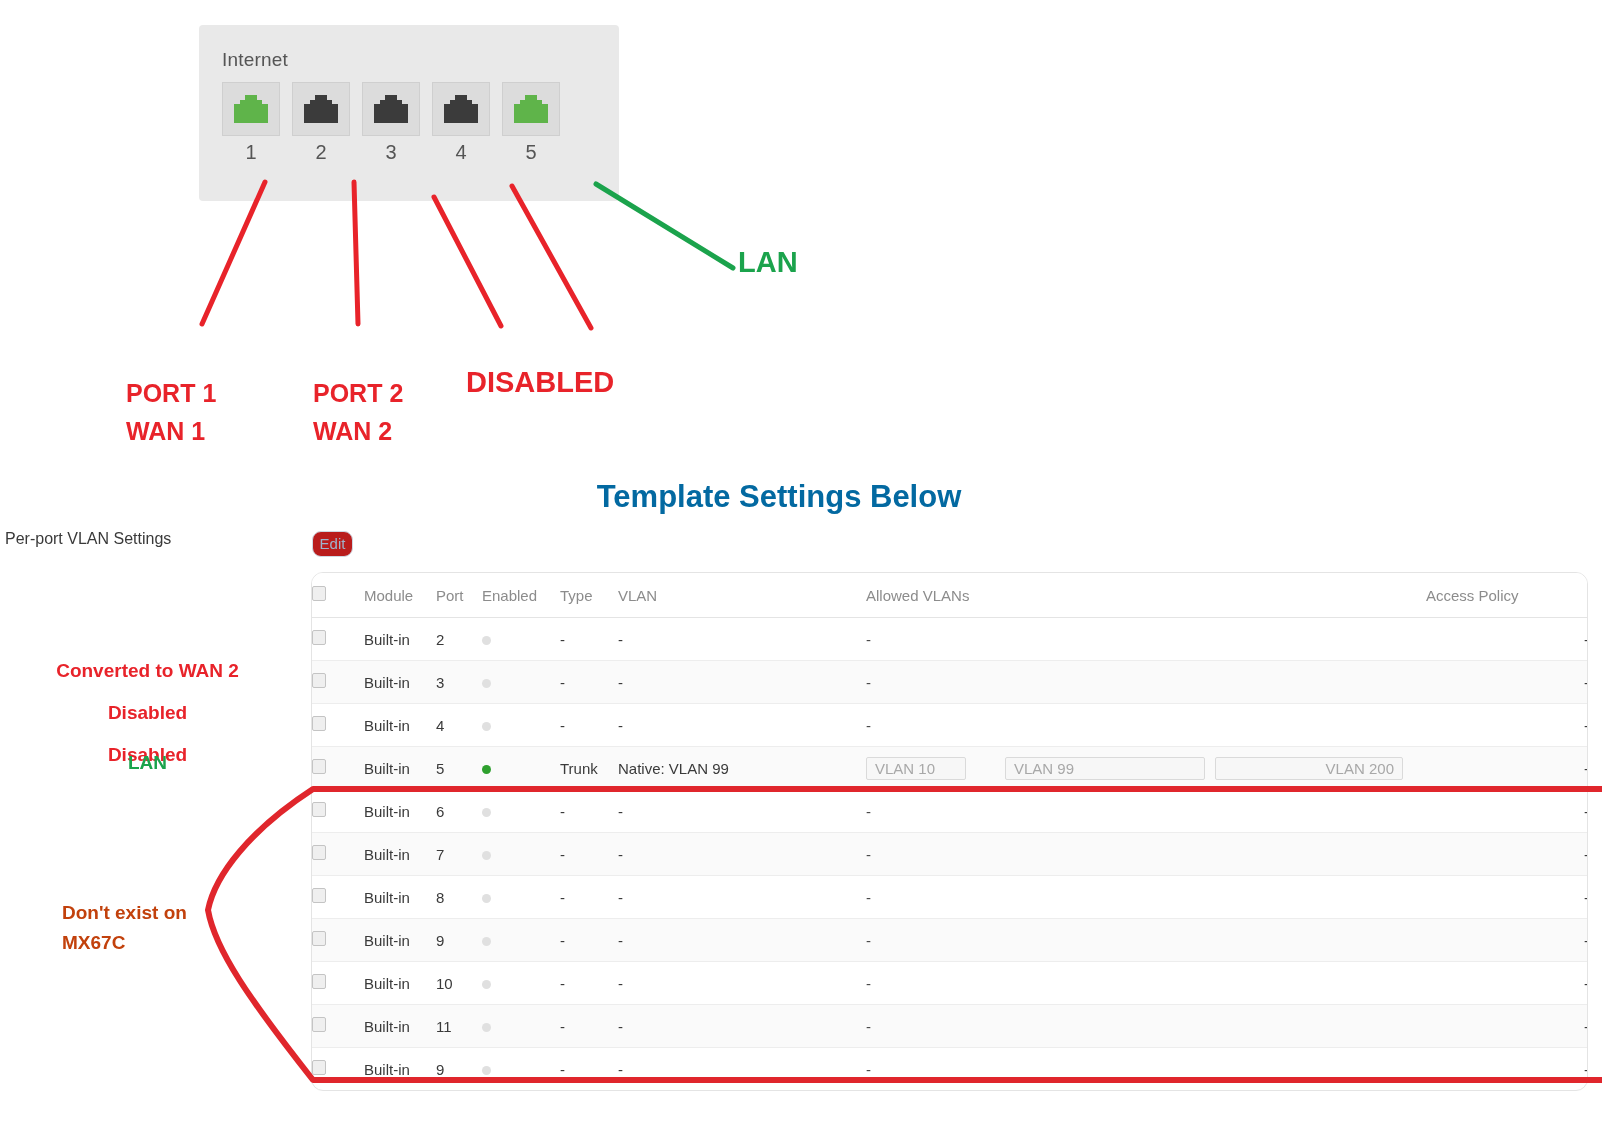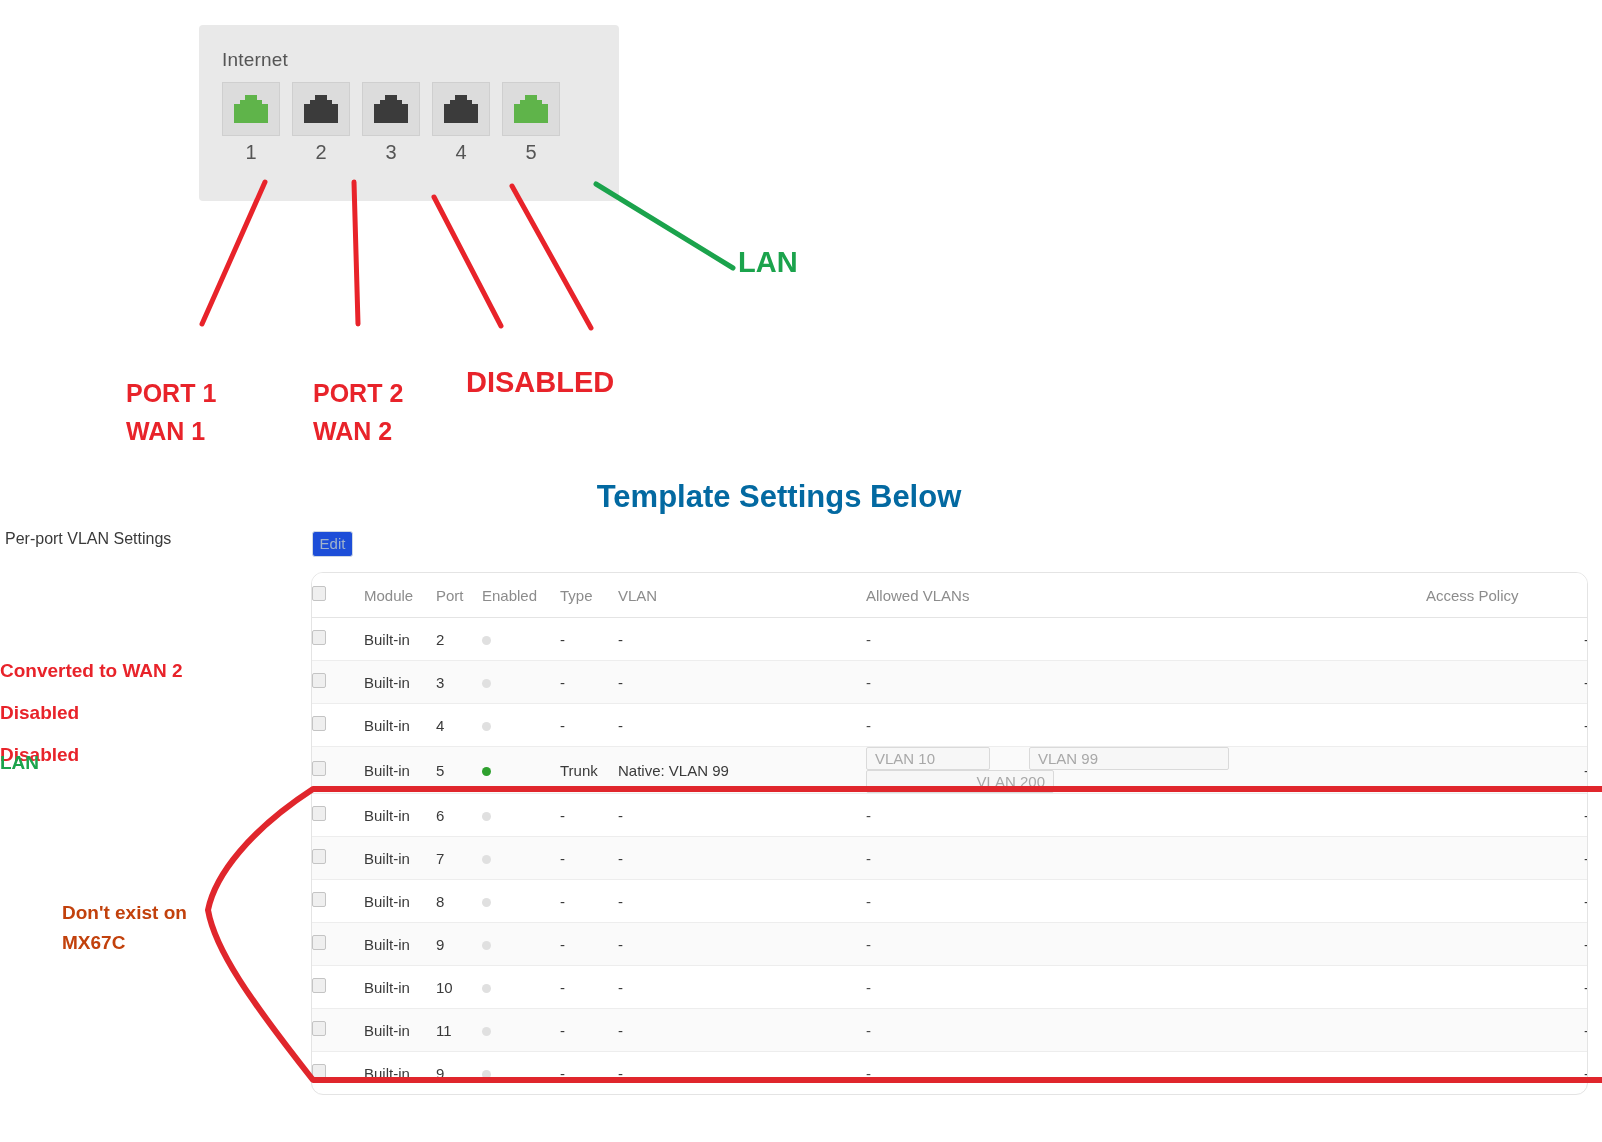--- a/index.html
+++ b/index.html
@@ -106,37 +106,37 @@
     font-size: 16px;
     color: #3a3a3a;
   }
   #edit-button {
     position: absolute;
     left: 312px;
     top: 531px;
     width: 41px;
     height: 26px;
     border: 1px solid #cfd9e4;
-    border-radius: 3px;
-    background: #1d4ed8;
+    border-radius: 9px;
+    background: #b91c1c;
     color: #9fb3cc;
     font-size: 15px;
     font-family: "Liberation Sans", sans-serif;
     line-height: 24px;
     text-align: center;
     padding: 0;
     cursor: pointer;
     box-sizing: border-box;
   }
 
   
   .row-ann {
     position: absolute;
     width: 295px;
-    text-align: left;
+    text-align: center;
     font-size: 19px;
     font-weight: bold;
     font-family: "Liberation Sans", sans-serif;
   }
   #rowann-0 { left: 0px; top: 624px; }
   #rowann-1 { left: 0px; top: 666px; }
   #rowann-2 { left: 0px; top: 708px; }
   #rowann-3 { left: 0px; top: 752px; }
 
   #dont-exist-ann {
@@ -230,21 +230,21 @@
     border: 1px solid #dadada;
     background: #f7f7f7;
     color: #a8a8a8;
     font-size: 15px;
     padding: 0 8px;
     border-radius: 2px;
     box-sizing: border-box;
     vertical-align: middle;
     cursor: text;
   }
-  .chip-1 { width: 124px; }
+  .chip-1 { width: 100px; }
   .chip-2 { width: 200px; margin-left: 29px; }
   .chip-3 { width: 188px; text-align: right; }
   .chip-gap { display: inline-block; width: 10px; }
 
   
   #bracket-svg {
     position: absolute;
     left: 0;
     top: 0;
     width: 1602px;

